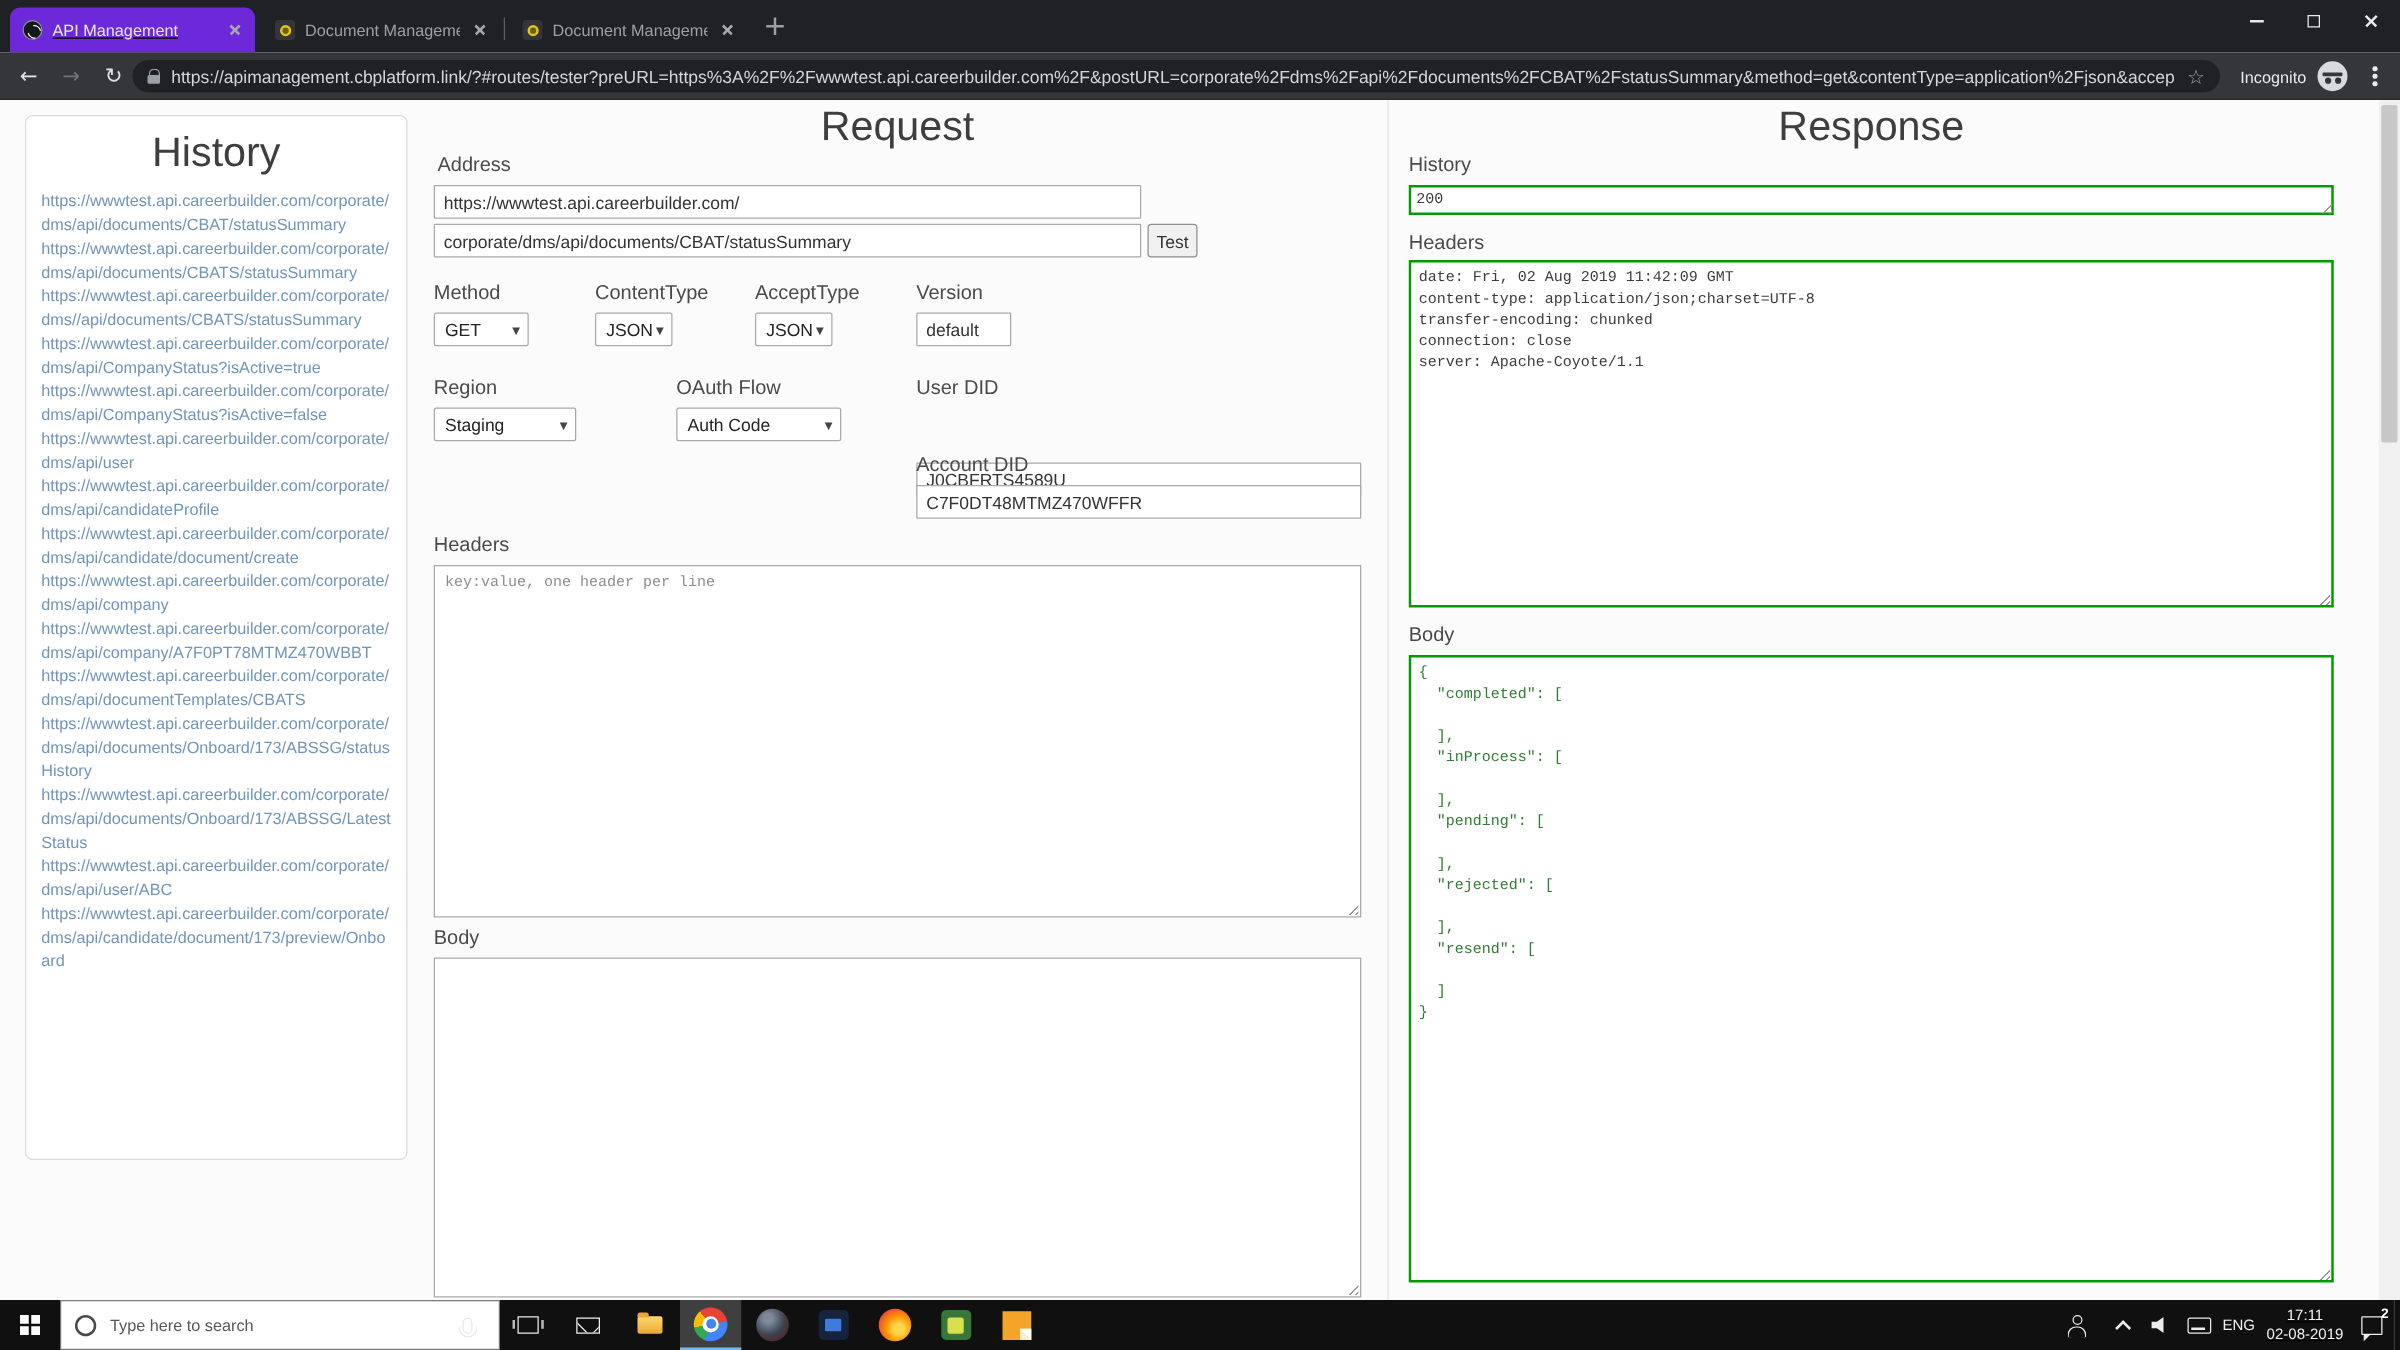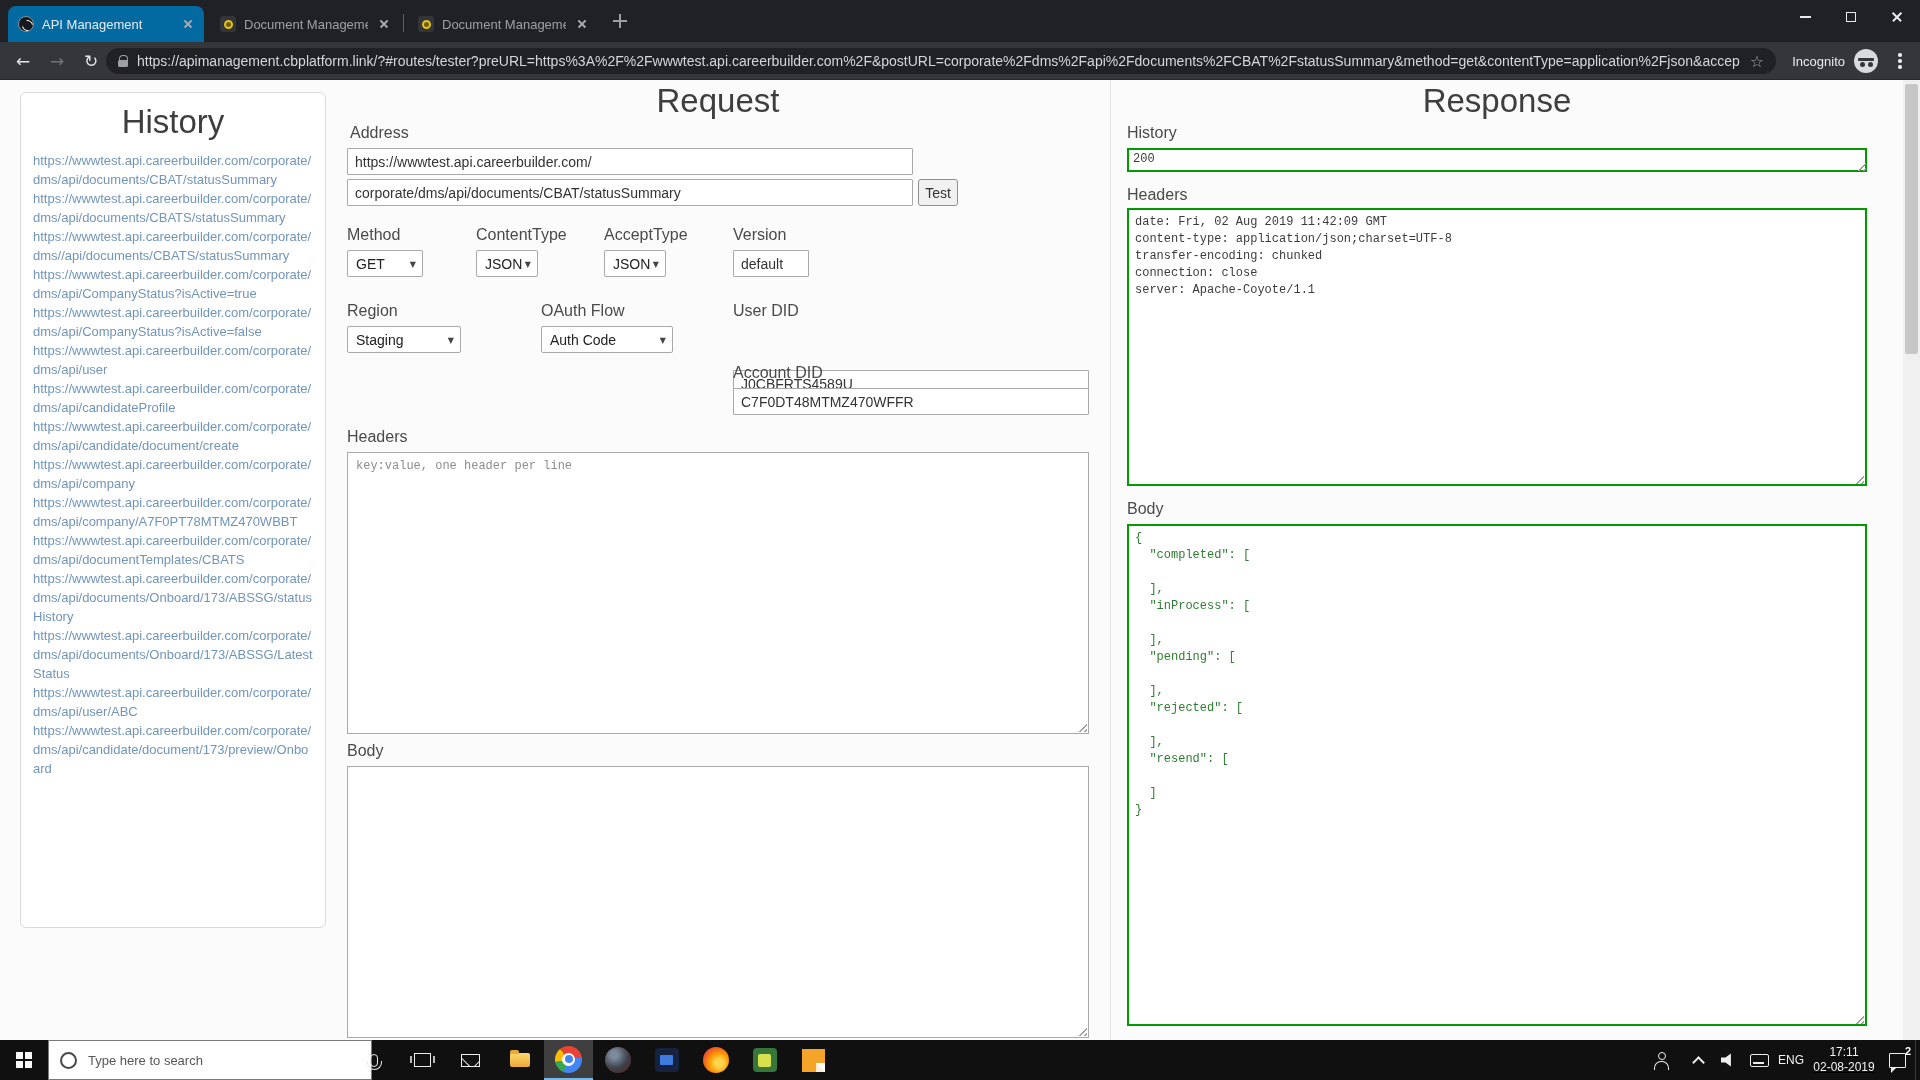--- a/index.html
+++ b/index.html
@@ -3,21 +3,21 @@
 <meta charset="utf-8">
 <style>
   *{margin:0;padding:0;box-sizing:border-box;}
   html,body{width:1920px;height:1080px;overflow:hidden;}
   body{font-family:"Liberation Sans",sans-serif;background:#fbfbfb;position:relative;}
   .ico{font-family:"DejaVu Sans",sans-serif;}
 
   
   .tabbar{position:absolute;top:0;left:0;width:1920px;height:42px;background:#202124;}
   .tab{position:absolute;top:6px;height:36px;display:flex;align-items:center;padding:0 8px 0 10px;gap:8px;cursor:default;}
-  .tab.active{background:#0369a1;border-radius:8px 8px 0 0;}
+  .tab.active{background:#6d28d9;border-radius:8px 8px 0 0;text-decoration:underline;}
   .tab-title{font-size:13px;color:#9aa0a6;white-space:nowrap;overflow:hidden;width:130px;}
   .tab.active .tab-title{color:#e8eaed;}
   .tabclose{width:16px;height:16px;position:relative;border-radius:50%;flex:none;}
   .tabclose::before,.tabclose::after{content:"";position:absolute;left:3px;top:7.2px;width:10px;height:1.6px;background:#a7abb0;}
   .tabclose::before{transform:rotate(45deg);}.tabclose::after{transform:rotate(-45deg);}
   .fav-globe{width:16px;height:16px;border-radius:50%;background:#15181c;border:1px solid #8b9095;position:relative;flex:none;}
   .fav-globe::after{content:"";position:absolute;left:2.5px;top:2.5px;width:9px;height:9px;border-radius:50%;border:1.6px solid transparent;border-top-color:#fff;border-bottom-color:#fff;transform:rotate(35deg);}
   .fav-dms{width:16px;height:16px;border-radius:3px;background:#33353a;display:flex;align-items:center;justify-content:center;flex:none;}
   .fav-dms span{width:9px;height:9px;border-radius:50%;border:2.5px solid #e6c31d;background:#6e6006;}
   .tabdiv{position:absolute;top:14px;width:1px;height:18px;background:#5c6065;}
@@ -71,21 +71,21 @@
   .greenbox{position:absolute;border:2px solid #009b00;background:#fff;}
   .mono{font-family:"Liberation Mono","DejaVu Sans Mono",monospace;font-size:12px;line-height:17px;white-space:pre;padding:4px 6px;color:#3c3c3c;overflow:hidden;height:100%;}
   .mono.json{color:#2e7d32;}
 
   
   .taskbar{position:absolute;left:0;top:1040px;width:1920px;height:40px;background:#101010;}
   .tb-slot{position:absolute;top:0;height:40px;display:flex;align-items:center;justify-content:center;}
   .start{left:0;width:48px;}
   .winlogo{display:grid;grid-template-columns:7px 7px;grid-template-rows:7px 7px;gap:1.6px;}
   .winlogo i{background:#fdfdfd;}
-  .tb-search{position:absolute;left:48px;top:0;width:324px;height:40px;background:#fff;border:1px solid #7a7a7a;display:flex;align-items:center;padding-left:11px;gap:11px;}
+  .tb-search{position:absolute;left:48px;top:0;width:352px;height:40px;background:#fff;border:1px solid #7a7a7a;display:flex;align-items:center;padding-left:11px;gap:11px;}
   .cortana{width:17px;height:17px;border-radius:50%;border:2px solid #4a4a4a;}
   .tb-search span{font-size:13px;color:#575757;}
   .mic{width:8px;height:13px;border:1.6px solid #e9e9e9;border-radius:4px;position:relative;}
   .mic::after{content:"";position:absolute;left:-4px;top:6px;width:13px;height:8px;border:1.6px solid #e9e9e9;border-top:none;border-radius:0 0 8px 8px;}
   .taskview{width:17px;height:14px;border:1.6px solid #ececec;position:relative;background:#101010;}
   .taskview::before{content:"";position:absolute;left:-5px;top:2px;width:2px;height:7px;background:#b9b9b9;}
   .taskview::after{content:"";position:absolute;right:-5px;top:2px;width:2px;height:7px;background:#b9b9b9;}
   .app-active{background:#3f3f3f;border-bottom:2px solid #76b9ed;}
   .i-mail{width:19px;height:13px;border:1.6px solid #f0f0f0;position:relative;overflow:hidden;}
   .i-mail::before{content:"";position:absolute;left:-3px;top:-7px;width:20px;height:14px;border:1.6px solid #f0f0f0;transform:rotate(45deg);}

